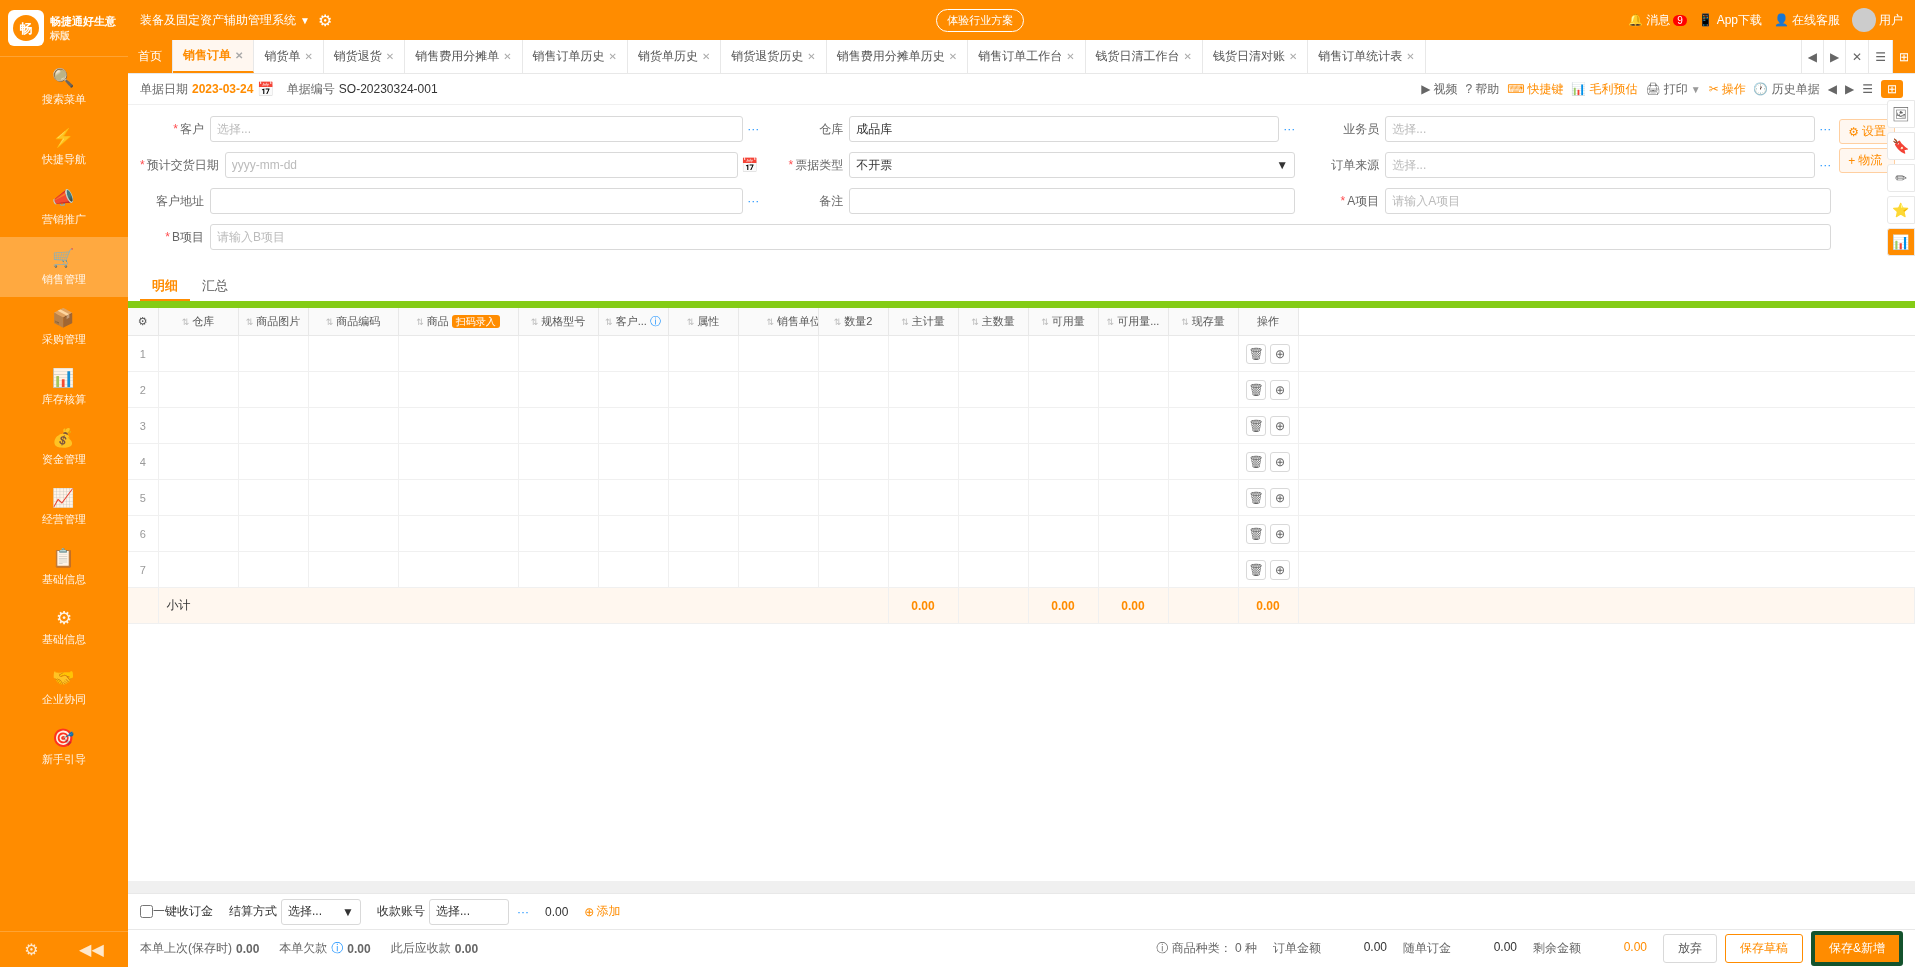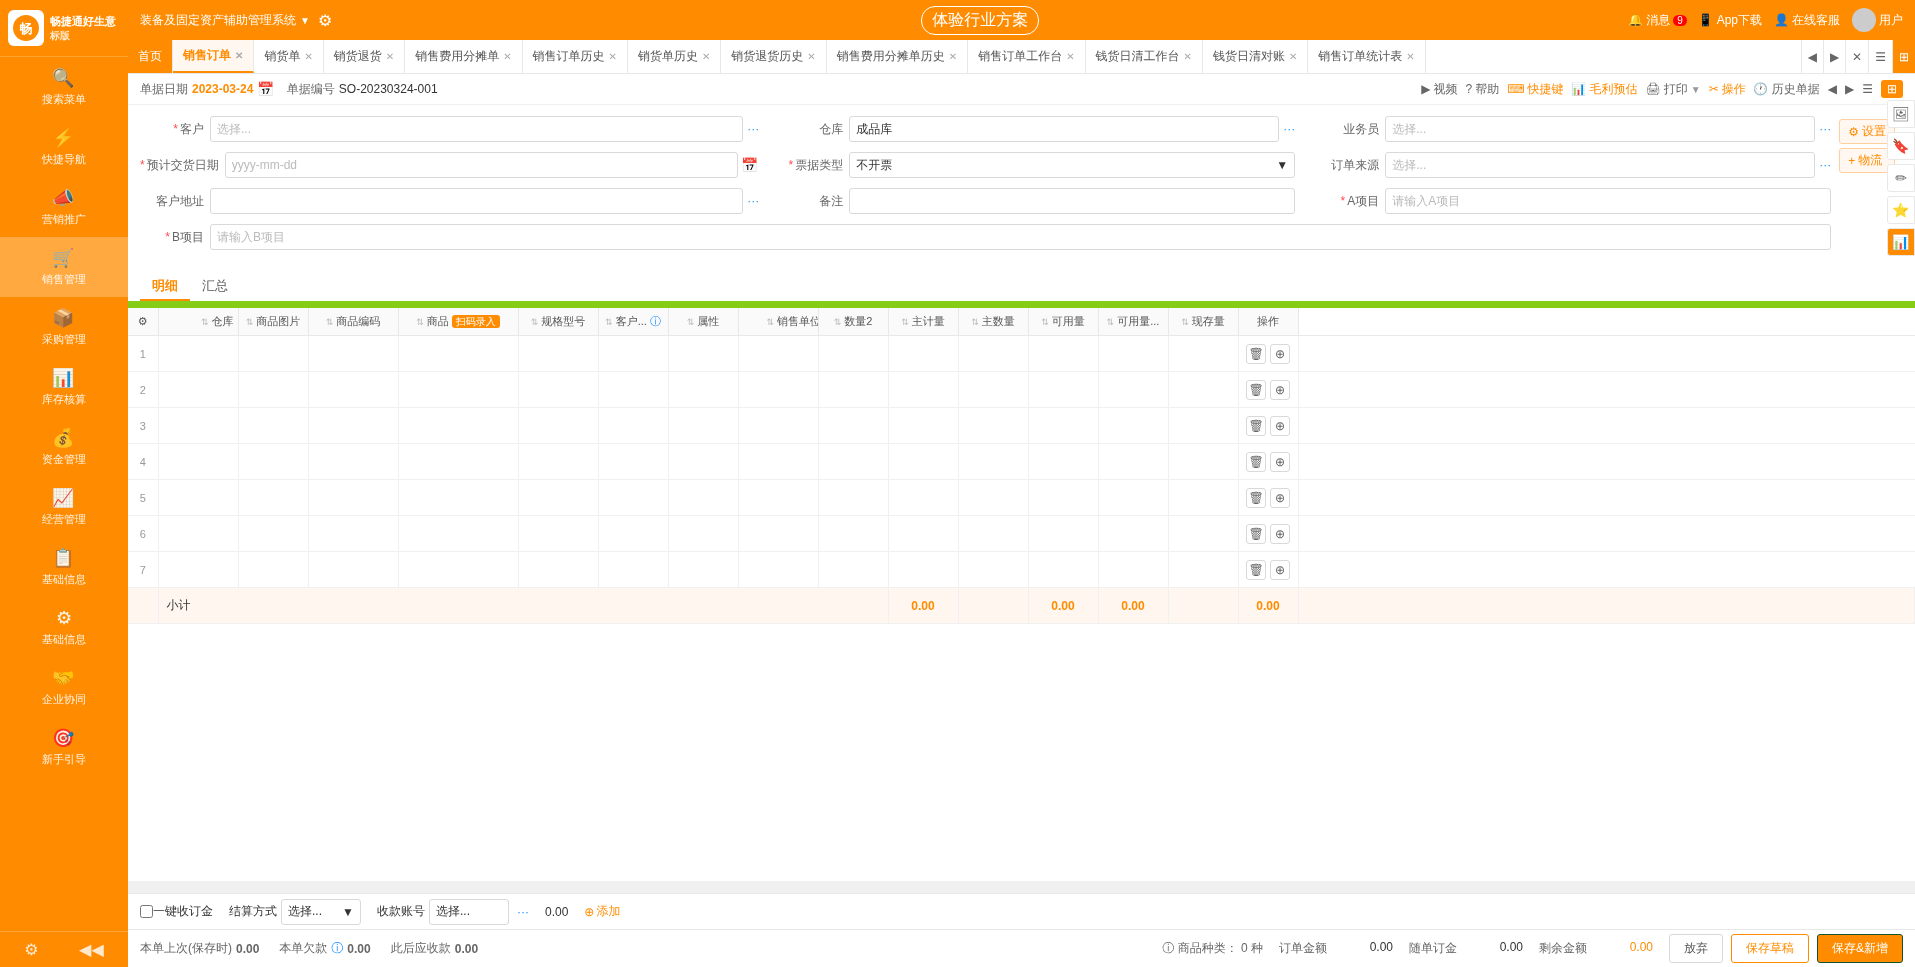--- a/index.html
+++ b/index.html
@@ -124,42 +124,42 @@
     }
     .footer-left { display: flex; gap: 20px; font-size: 12px; color: #666; }
     .footer-right-summary { display: flex; flex-direction: column; align-items: flex-end; gap: 2px; font-size: 12px; margin-right: 12px; }
     .footer-right-summary-row { display: flex; gap: 16px; }
     .summary-label { color: #666; }
     .summary-value { color: #333; min-width: 50px; text-align: right; }
     .footer-right-buttons { display: flex; gap: 8px; align-items: center; }
     .footer-right { display: flex; align-items: center; gap: 0; }
     .btn-discard { background: #fff; border: 1px solid #d9d9d9; color: #555; padding: 5px 14px; border-radius: 3px; cursor: pointer; font-size: 12px; }
     .btn-save-draft { background: #fff; border: 1px solid #ff8c00; color: #ff8c00; padding: 5px 14px; border-radius: 3px; cursor: pointer; font-size: 12px; }
-    .btn-save-new { background: #ff8c00; border: 1px solid #14532d; color: #fff; padding: 5px 14px; border-radius: 3px; cursor: pointer; font-size: 12px; }
+    .btn-save-new { background: #ff8c00; border: 4px solid #14532d; color: #fff; padding: 5px 14px; border-radius: 3px; cursor: pointer; font-size: 12px; }
     .goods-count { font-size: 12px; color: #666; }
 
     
     .right-panel {
       position: fixed; right: 0; top: 100px; display: flex; flex-direction: column; gap: 4px; z-index: 50;
     }
     .right-panel-btn {
       width: 28px; height: 28px; background: #fff; border: 1px solid #e8e8e8; display: flex; align-items: center; justify-content: center; cursor: pointer; font-size: 14px; color: #666; border-radius: 3px 0 0 3px;
     }
 
     
     .form-right-buttons { display: flex; flex-direction: column; gap: 4px; padding: 4px 8px; }
     .form-right-btn { display: flex; align-items: center; gap: 3px; padding: 3px 8px; border-radius: 3px; cursor: pointer; font-size: 12px; }
     .btn-settings { background: #fff7f0; color: #ff8c00; border: 1px solid #ffcfa0; }
     .btn-add-material { background: #fff7f0; color: #ff8c00; border: 1px solid #ffcfa0; }
 
     
     .table-scroll-bar { height: 12px; background: #f0f0f0; overflow-x: auto; flex-shrink: 0; }
     .scroll-inner { height: 1px; width: 1200px; }
 
-    .topbar-solution-btn { background: transparent; border: 1px solid #fff; color: #fff; padding: 3px 10px; border-radius: 14px; cursor: pointer; font-size: 16px; }
+    .topbar-solution-btn { background: transparent; border: 1px solid #fff; color: #fff; padding: 3px 10px; border-radius: 14px; cursor: pointer; font-size: 11px; }
   </style>
 </head>
 <body>
 
 <div class="sidebar">
   <div class="sidebar-logo">
     <div class="logo-icon">
       <svg viewBox="0 0 28 28" fill="none">
         <circle cx="14" cy="14" r="13" fill="#ff8c00"></circle>
         <text x="14" y="19" text-anchor="middle" fill="white" font-size="13" font-weight="bold">畅</text>
@@ -458,21 +458,21 @@
       </div>
     </div>
 
     <div class="table-area">
       <table>
         <thead>
           <tr>
             <th style="width:30px;">
               <span>⚙</span>
             </th>
-            <th style="width:80px;text-align:right;">
+            <th style="width:80px;">
               <span class="sort-icon">⇅</span> <span>仓库</span>
             </th>
             <th style="width:70px;">
               <span class="sort-icon">⇅</span> <span>商品图片</span>
             </th>
             <th style="width:90px;">
               <span class="sort-icon">⇅</span> <span>商品编码</span>
             </th>
             <th style="width:120px;">
               <span class="sort-icon">⇅</span> <span class="required-col">商品</span>

